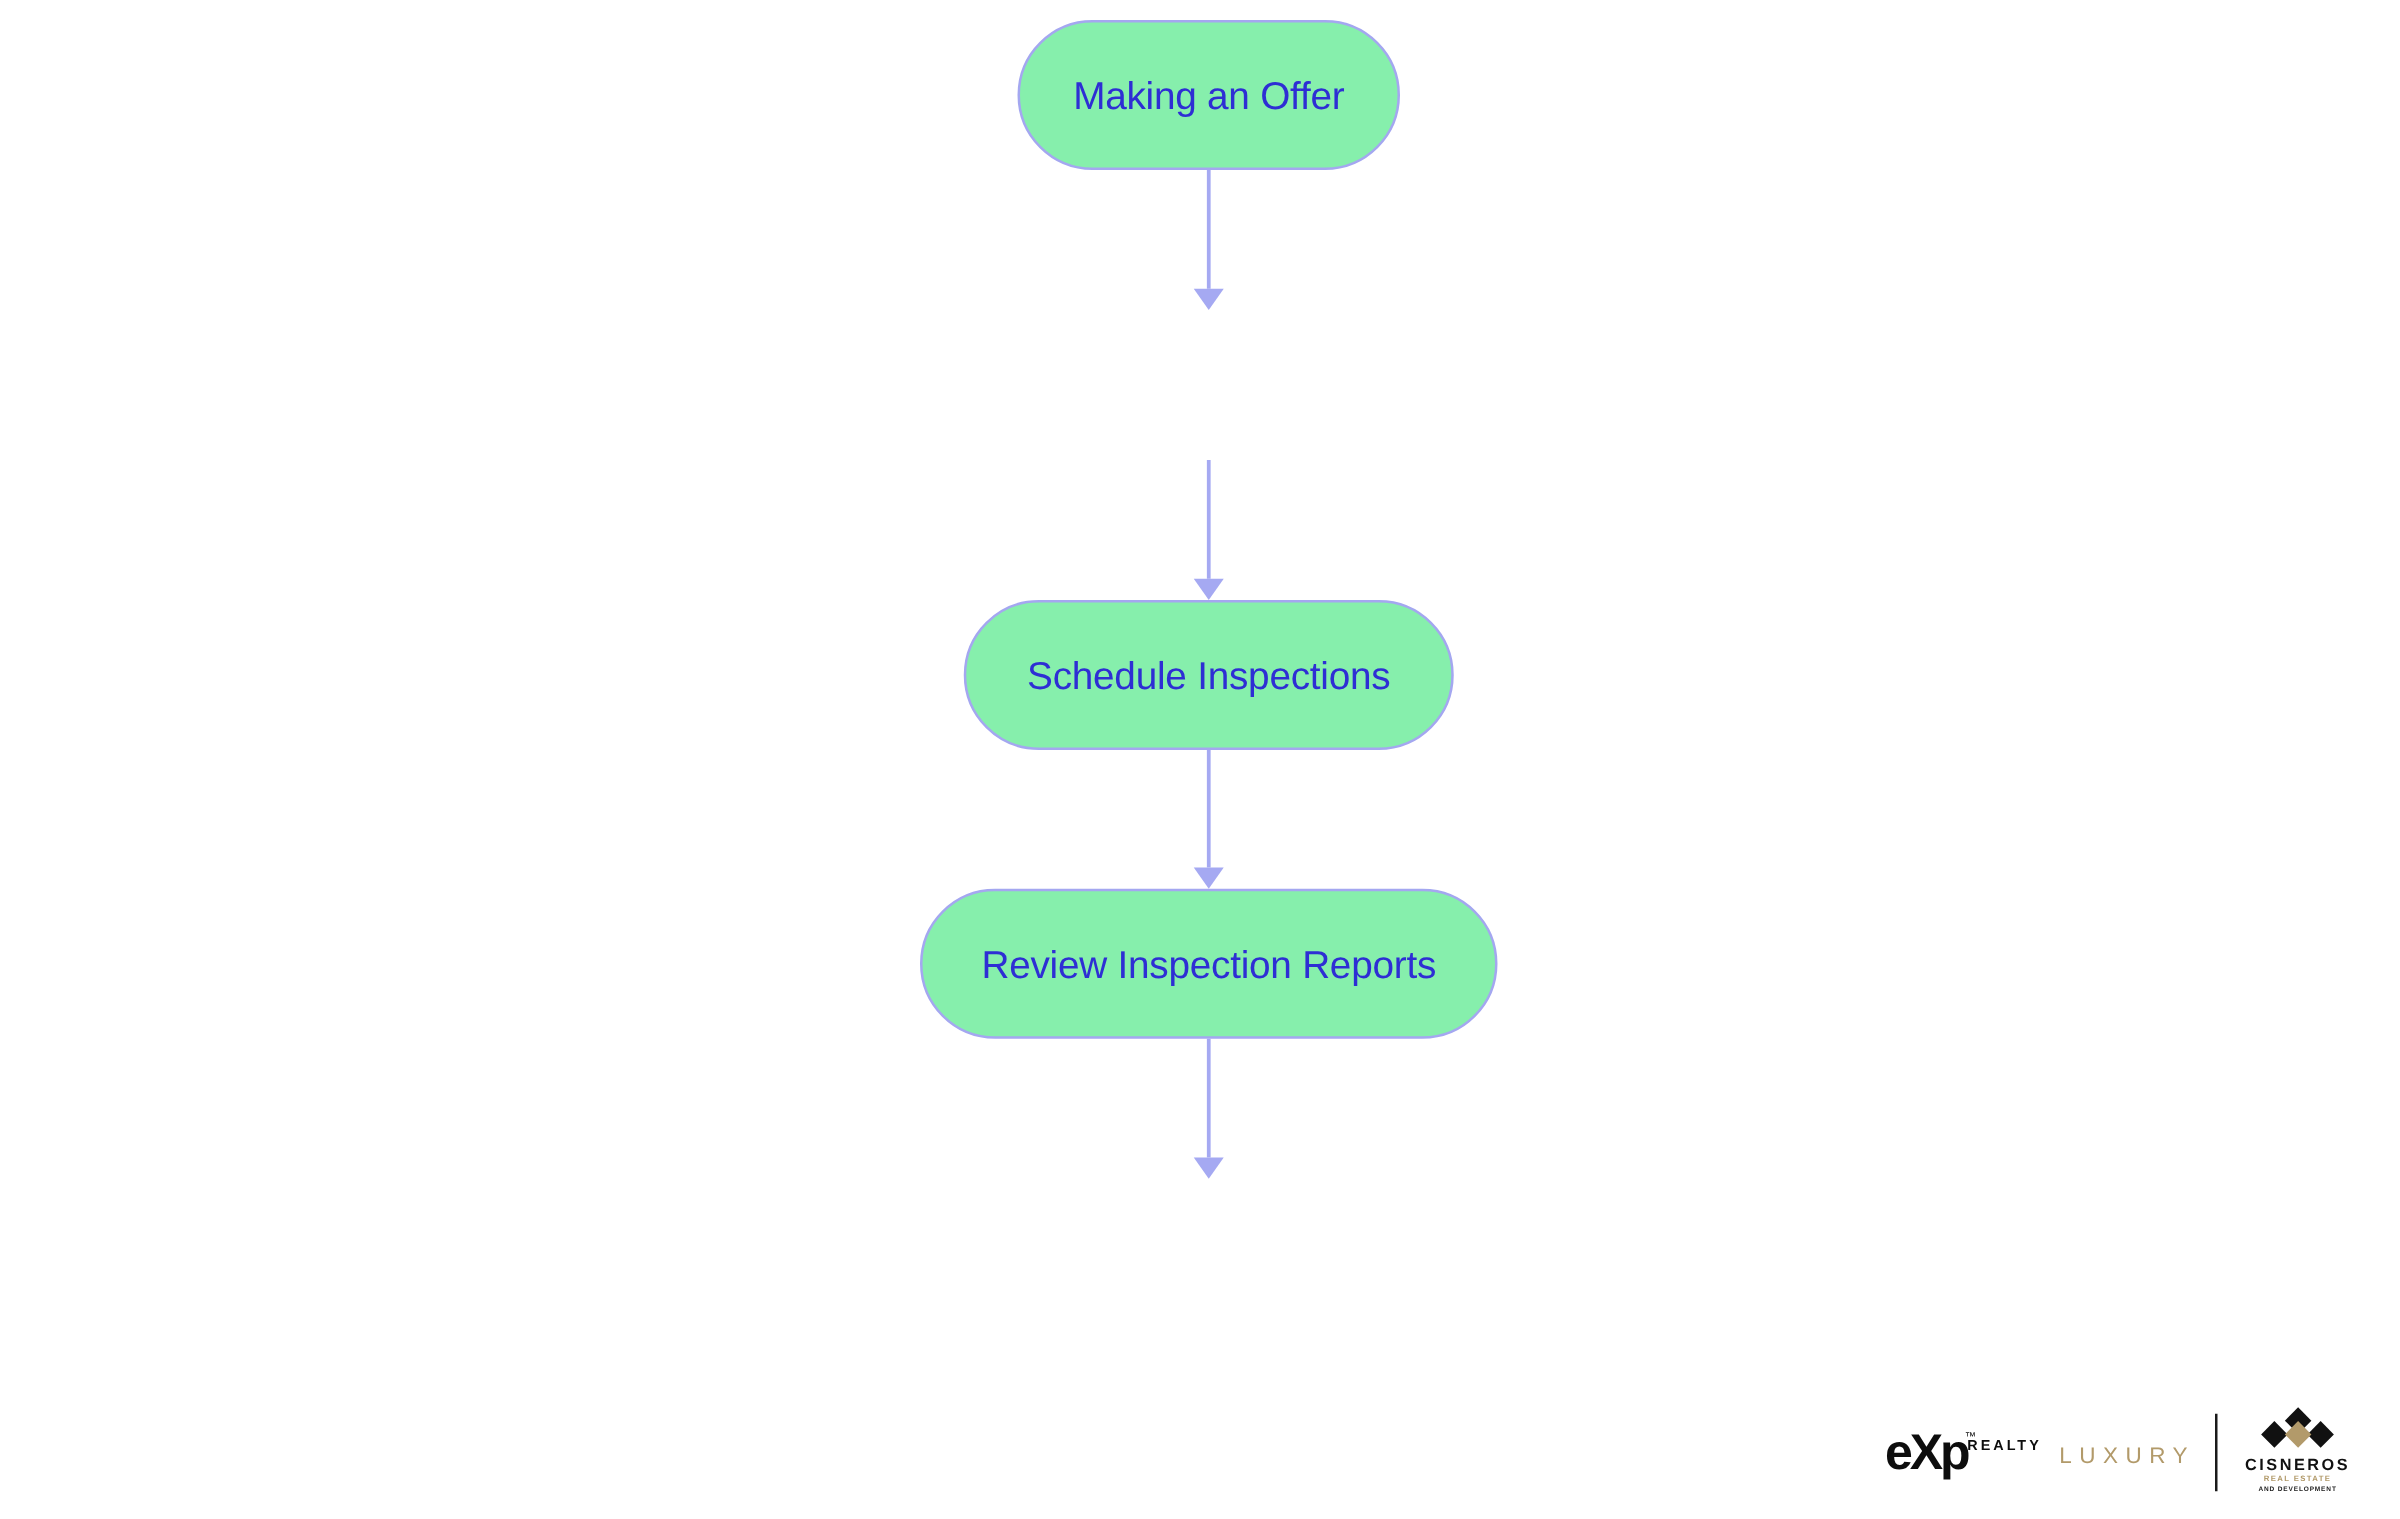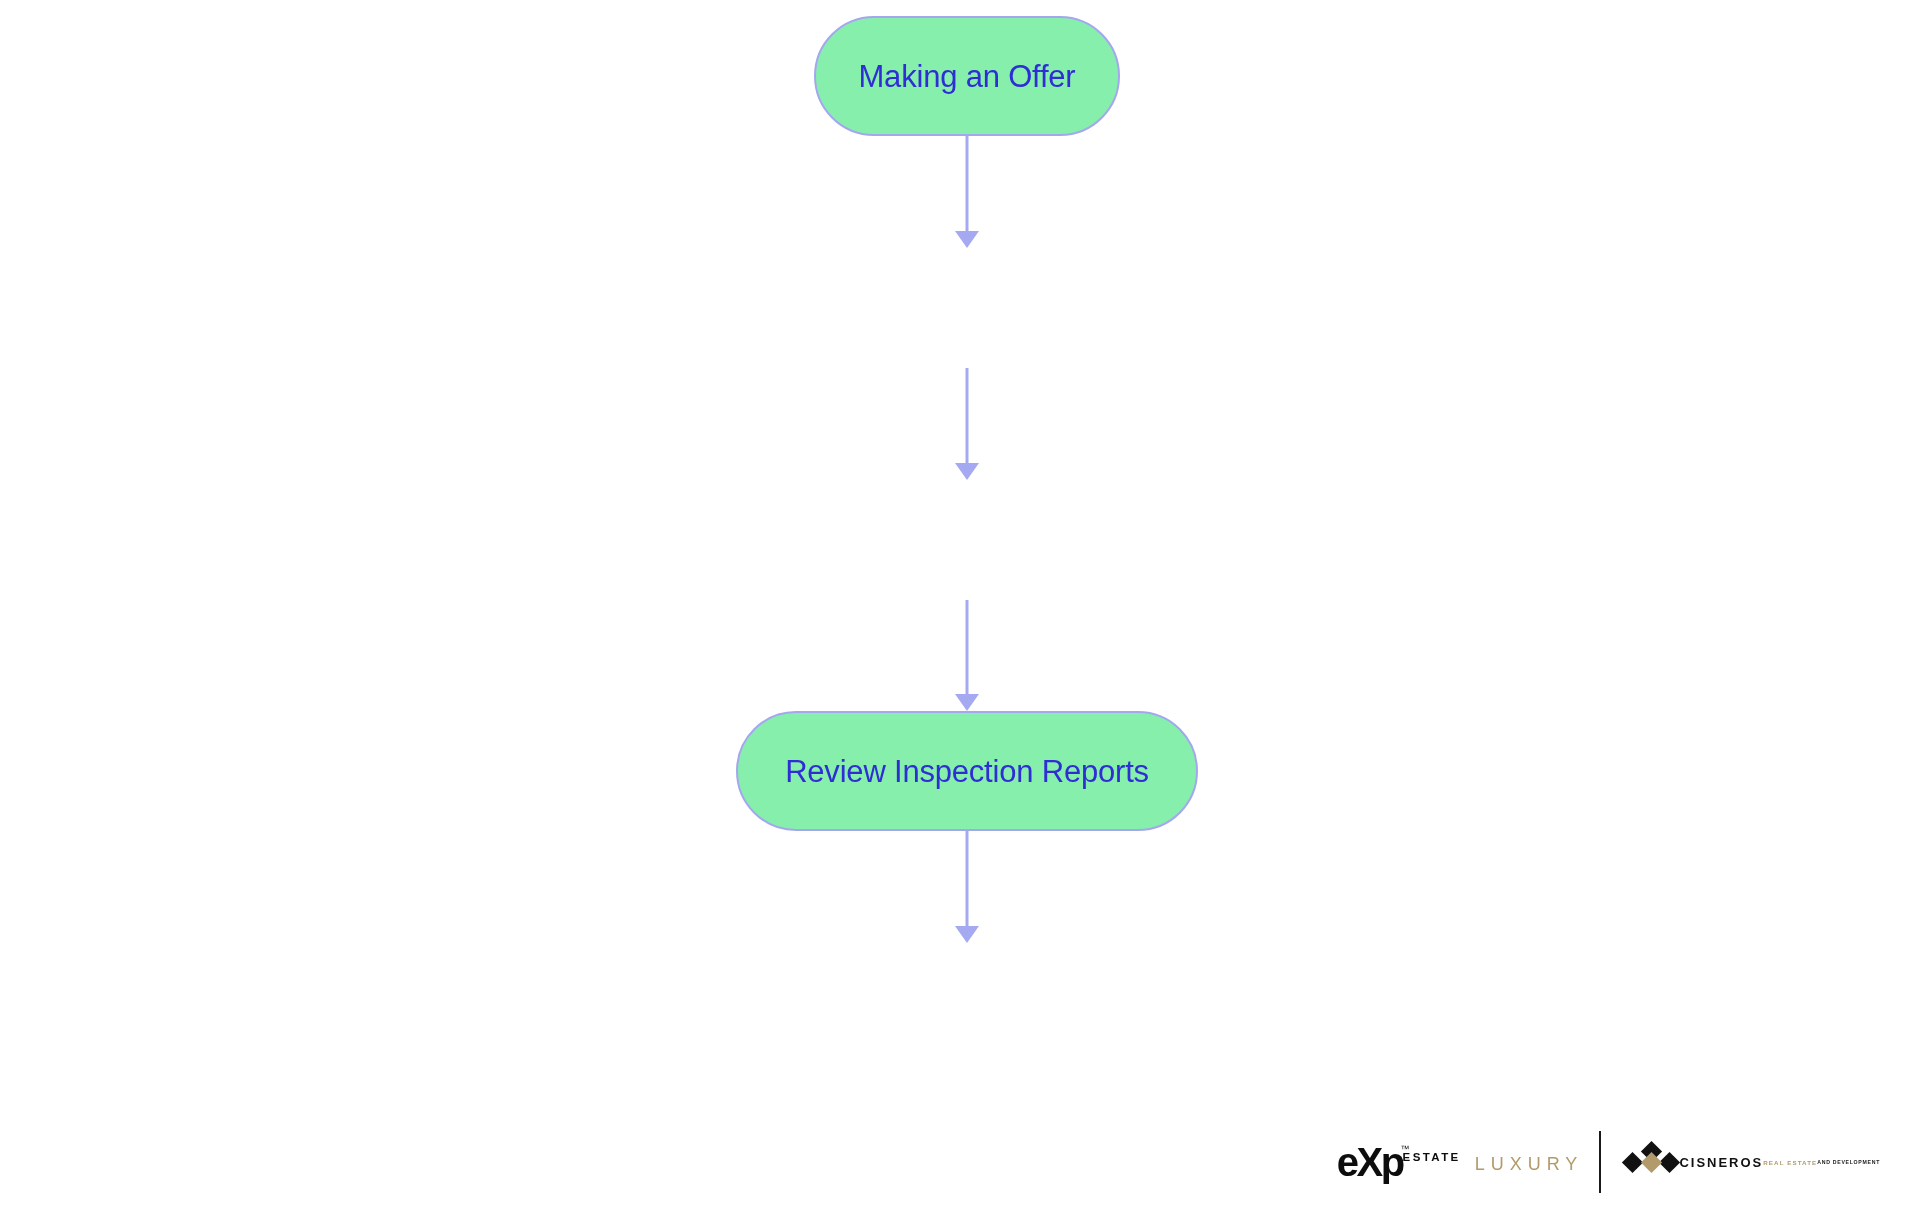--- a/index.html
+++ b/index.html
@@ -136,21 +136,21 @@
   }
 
   .brand-divider {
     width: 2px;
     height: 62px;
     background: #1a1a1a;
   }
 
   .brand-cisneros {
     display: flex;
-    flex-direction: row;
+    flex-direction: column;
     align-items: center;
     justify-content: center;
     line-height: 1;
   }
 
   .cisneros-mark {
     width: 56px;
     height: 30px;
     position: relative;
     margin-bottom: 6px;
@@ -214,36 +214,39 @@
   <div class="connector" id="connector-4" style="left: 967px; top: 831px; height: 112px;">
     <div class="connector-line" style="height: 95px;"></div>
     <div class="connector-head" style="top: 95px;"></div>
   </div>
 
   <div class="flow-node" id="node-1" style="left: 967px; top: 76px; width: 306px;">
     <span class="flow-node-label">Making an Offer</span>
   </div>
 
 
+  <div class="flow-node" id="node-3" style="left: 967px; top: 540px; width: 392px;">
+    <span class="flow-node-label">Schedule Inspections</span>
+  </div>
 
   <div class="flow-node" id="node-4" style="left: 967px; top: 771px; width: 462px;">
     <span class="flow-node-label">Review Inspection Reports</span>
   </div>
 
 
 </div>
 
 <div id="branding">
 
   <div class="brand-exp">
     <div class="exp-wordmark">
       <span>e</span><span class="exp-x">X</span><span>p</span>
       <span class="exp-tm">™</span>
     </div>
-    <div class="exp-realty">ESTATE</div>
+    <div class="exp-realty">REALTY</div>
     <div class="exp-luxury">LUXURY</div>
   </div>
 
   <div class="brand-divider"></div>
 
   <div class="brand-cisneros">
     <div class="cisneros-mark">
       <span class="diamond d-top"></span>
       <span class="diamond d-left"></span>
       <span class="diamond d-right"></span>

